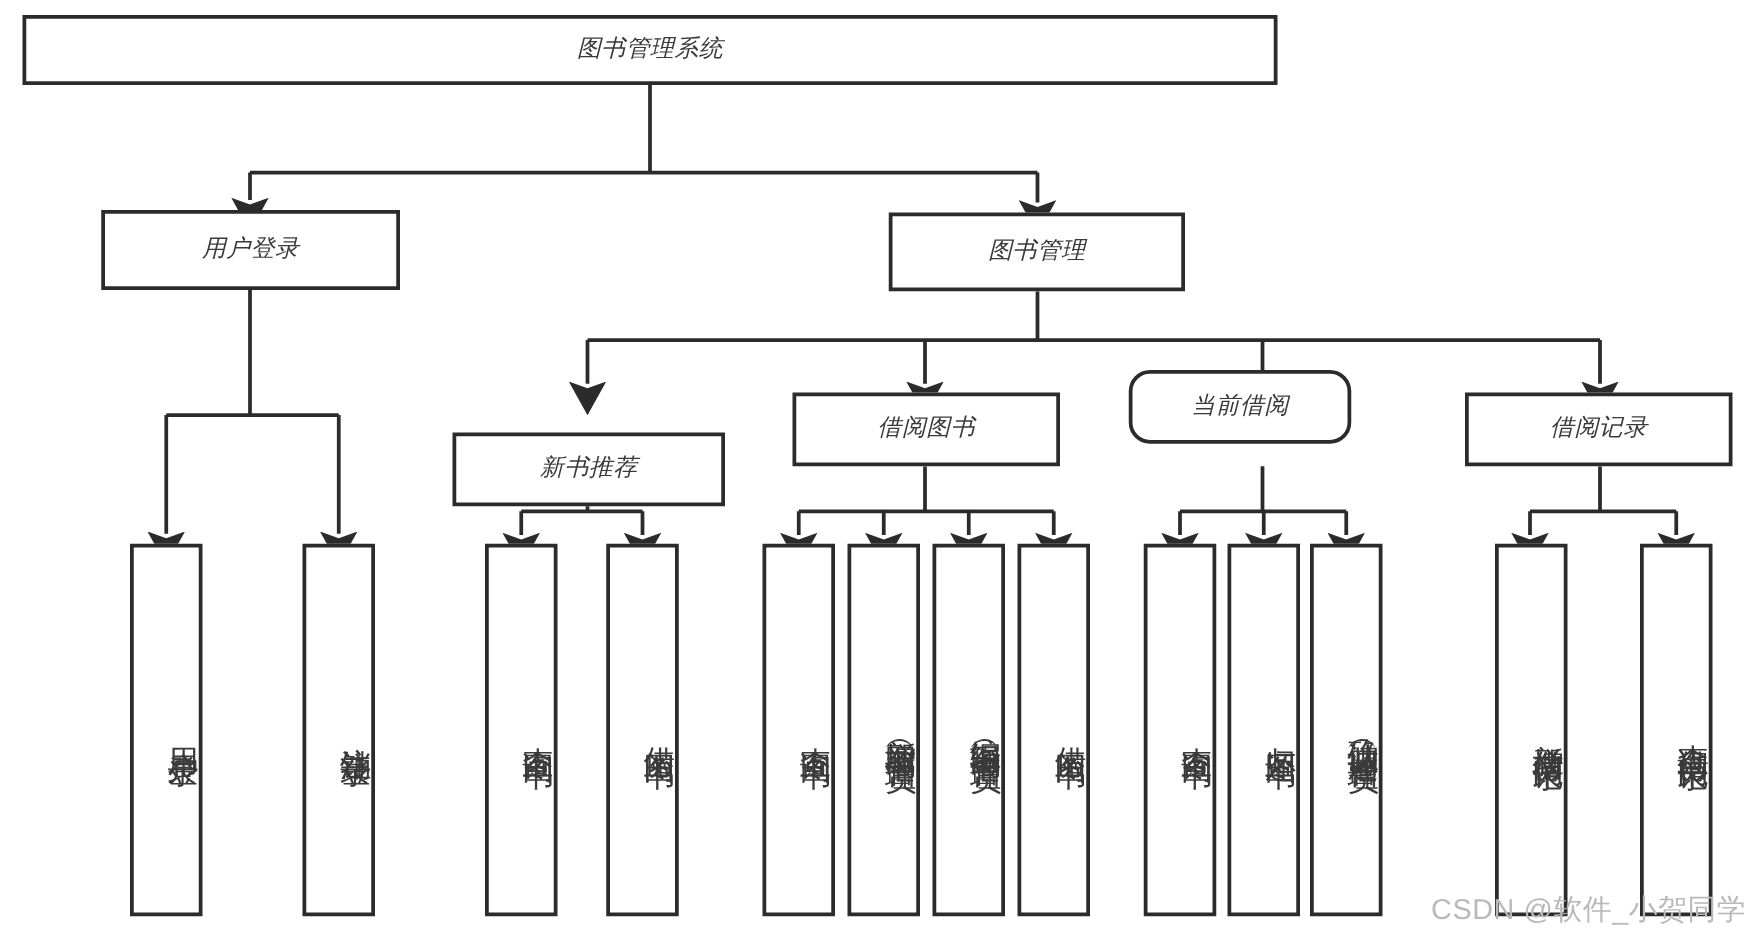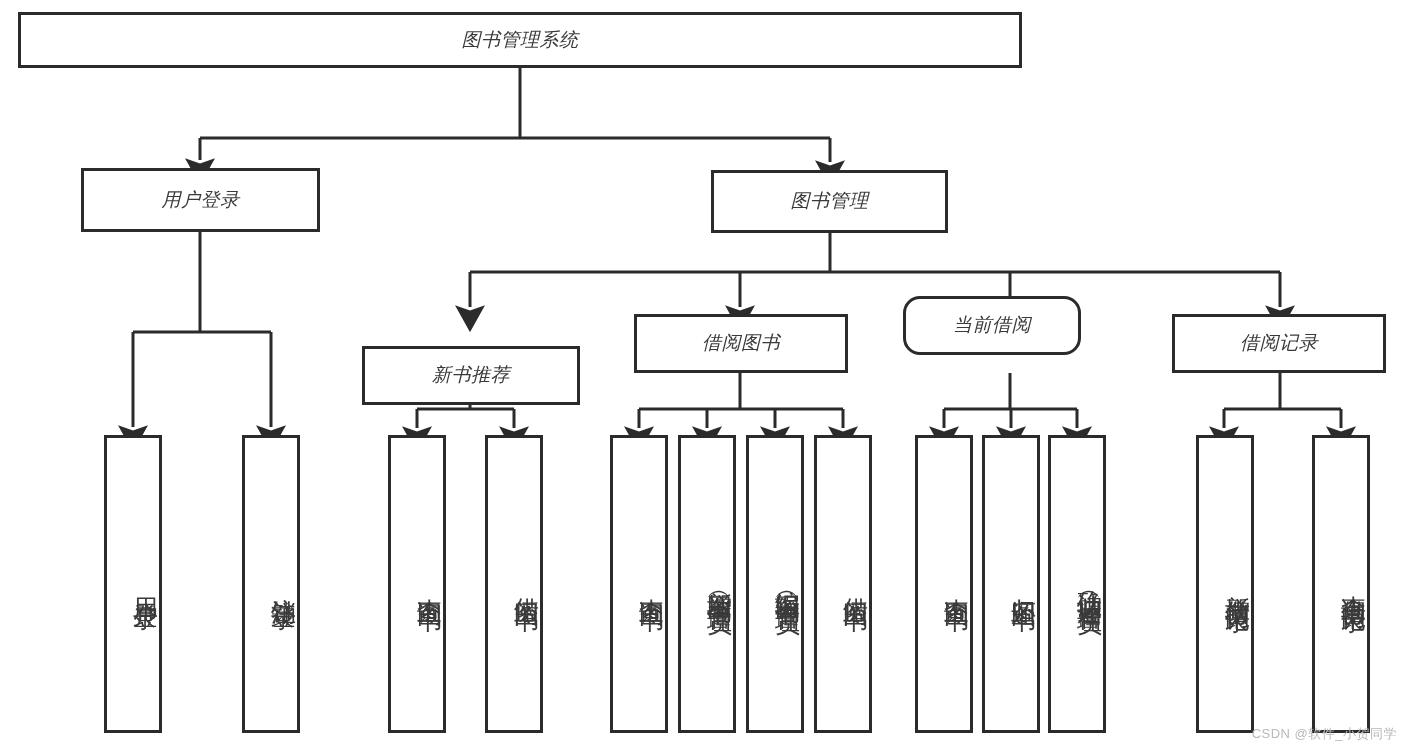--- a/index.html
+++ b/index.html
@@ -58,21 +58,21 @@
   }
   .node-v .vlabel {
     writing-mode: vertical-rl;
     text-orientation: upright;
     white-space: nowrap;
   }
   #watermark {
     position: absolute;
     right: 8px;
     bottom: 4px;
-    font-size: 13px;
+    font-size: 23px;
     color: #b9b9b9;
     letter-spacing: 0.5px;
     white-space: nowrap;
     user-select: none;
   }
 </style>
 </head>
 <body>
 
 <div id="diagram-canvas">

